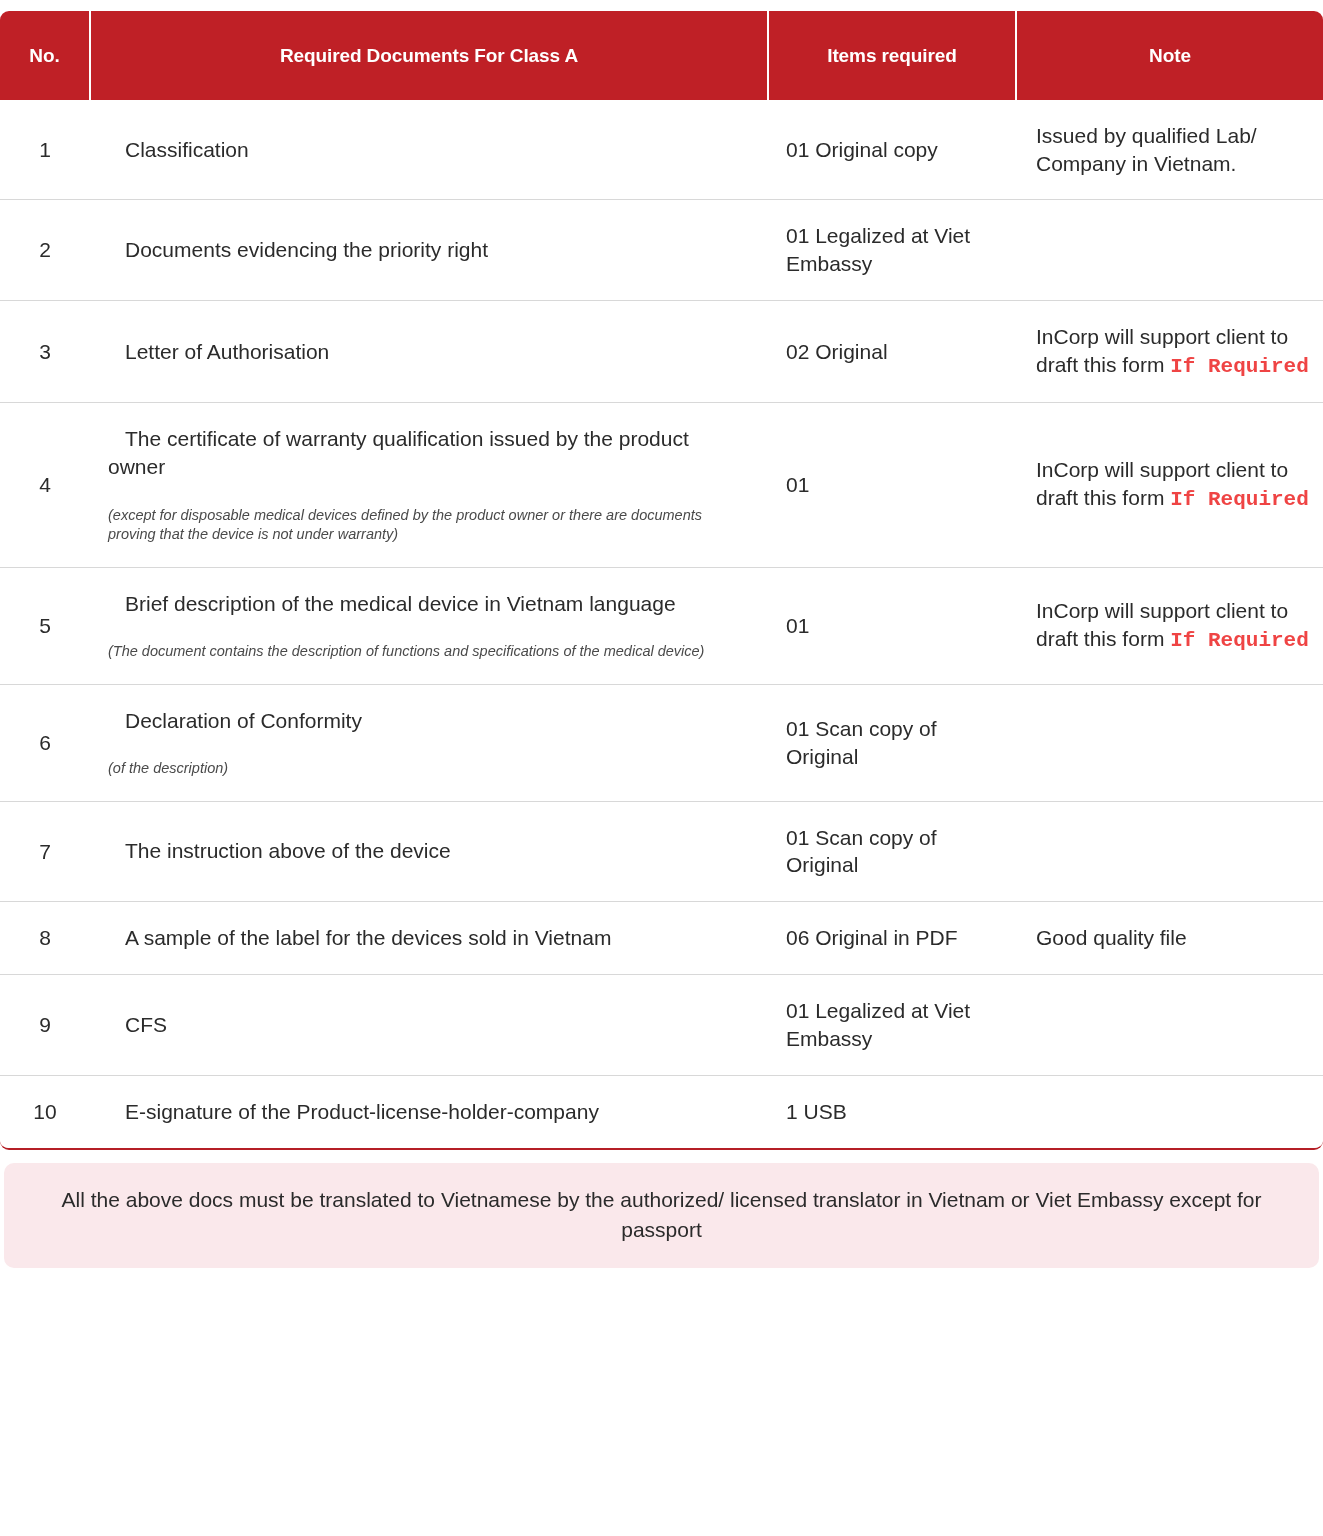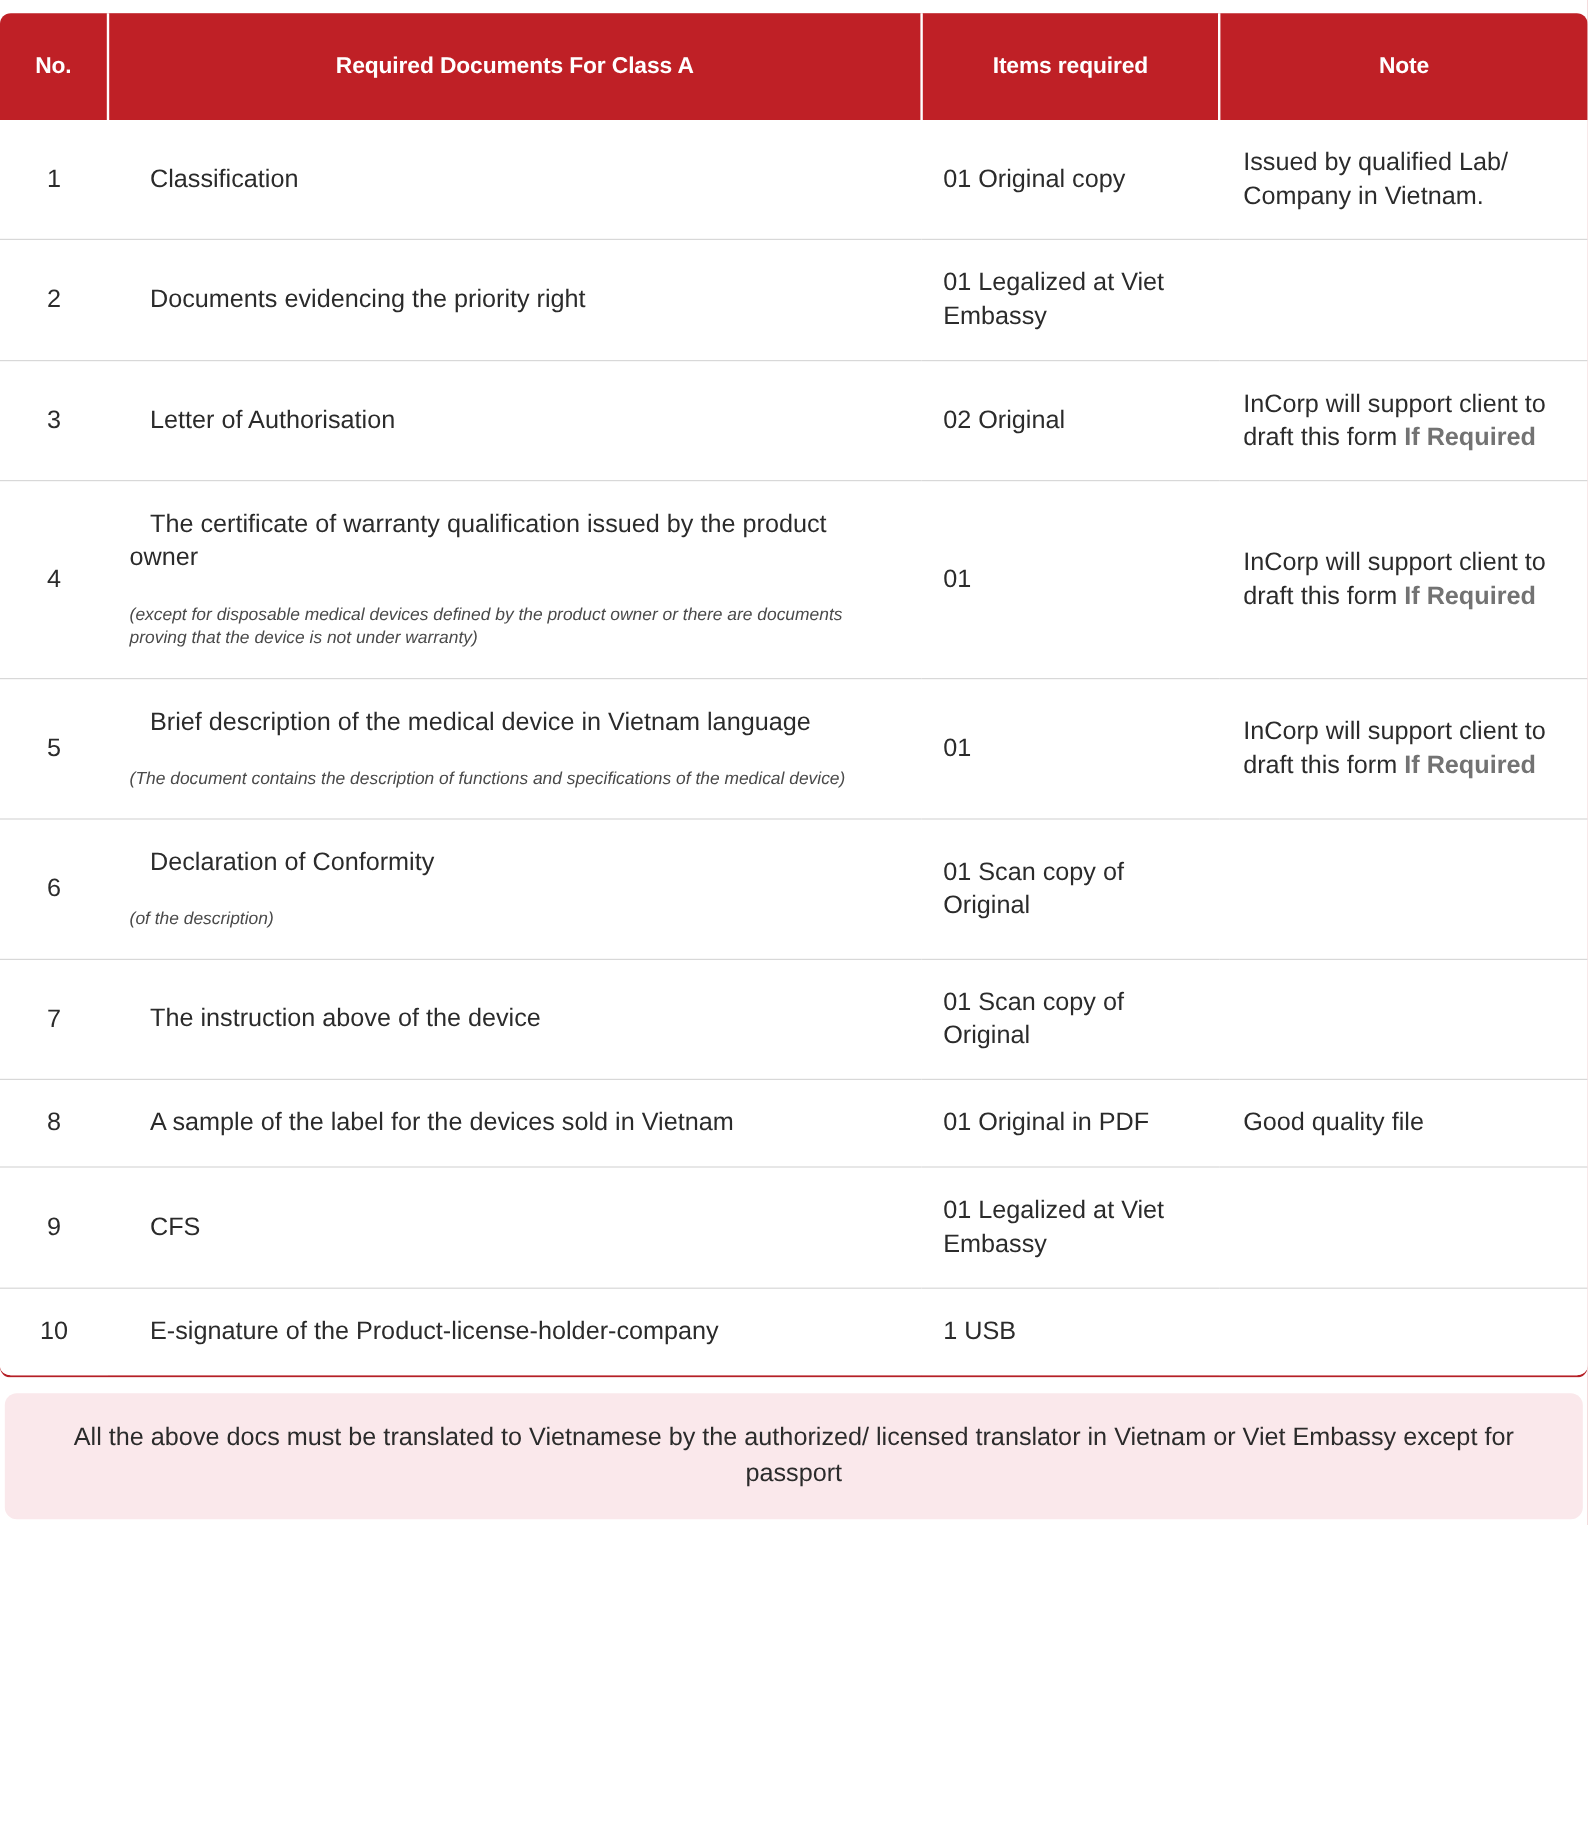--- a/index.html
+++ b/index.html
@@ -104,22 +104,23 @@
   }
   .doc-sub {
     display: block;
     margin-top: 24px;
     font-size: 14.5px;
     font-style: italic;
     line-height: 1.36;
     color: #4a4a4a;
   }
   .req-flag {
-    color: #737373;
+    color: #ef4444;
     font-weight: bold;
+    font-family: Liberation Mono, monospace;
   }
 
   
   tbody tr:last-child td:first-child { border-bottom-left-radius: 9px; margin-top: 44px; }
   tbody tr:last-child td:last-child  { border-bottom-right-radius: 9px; }
 
   
   .footer-note {
     margin: 13px 4px 0 4px;
     background: #fae8eb;
@@ -192,21 +193,21 @@
           </tr>
           <tr>
             <td class="num">7</td>
             <td class="doc"><span class="doc-main">The instruction above of the device</span></td>
             <td class="items">01 Scan copy of Original</td>
             <td class="note"><span></span></td>
           </tr>
           <tr>
             <td class="num">8</td>
             <td class="doc"><span class="doc-main">A sample of the label for the devices sold in Vietnam</span></td>
-            <td class="items">01 Original in PDF</td>
+            <td class="items">06 Original in PDF</td>
             <td class="note"><span>Good quality file</span></td>
           </tr>
           <tr>
             <td class="num">9</td>
             <td class="doc"><span class="doc-main">CFS</span></td>
             <td class="items">01 Legalized at Viet Embassy</td>
             <td class="note"><span></span></td>
           </tr>
           <tr>
             <td class="num">10</td>

